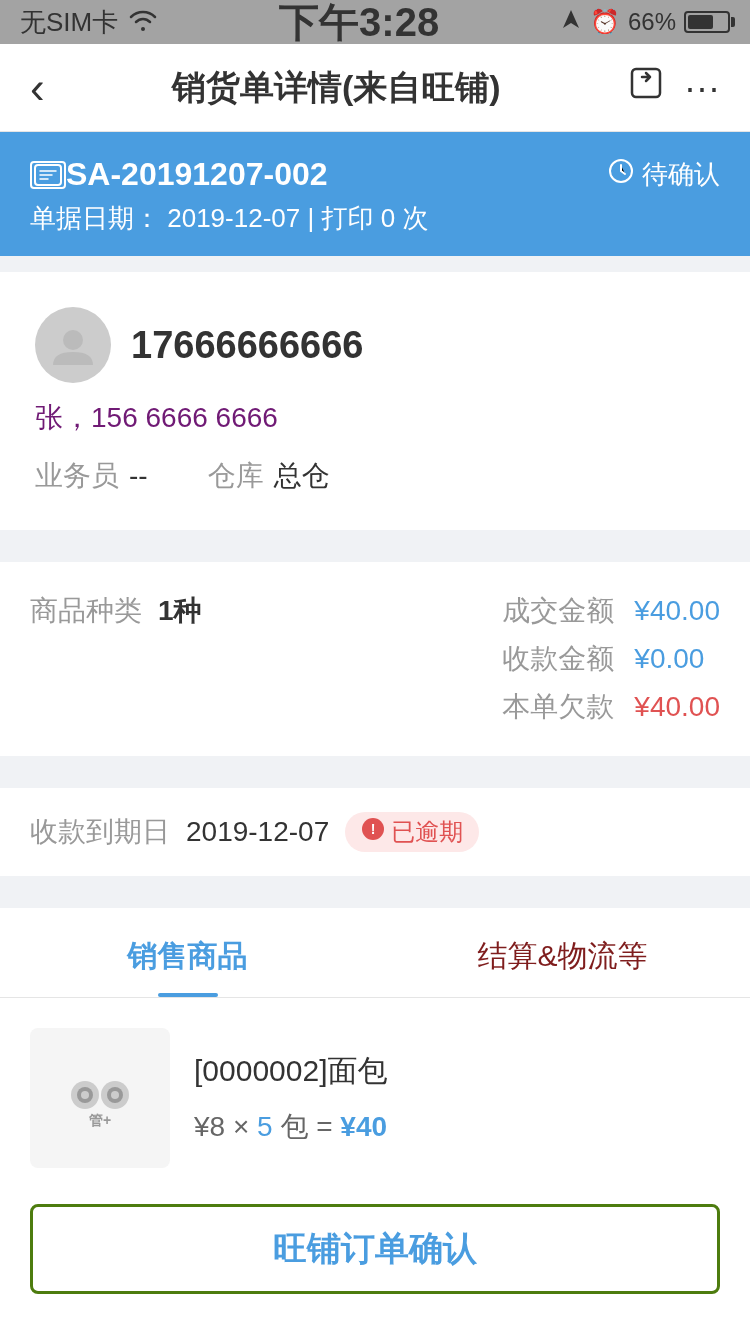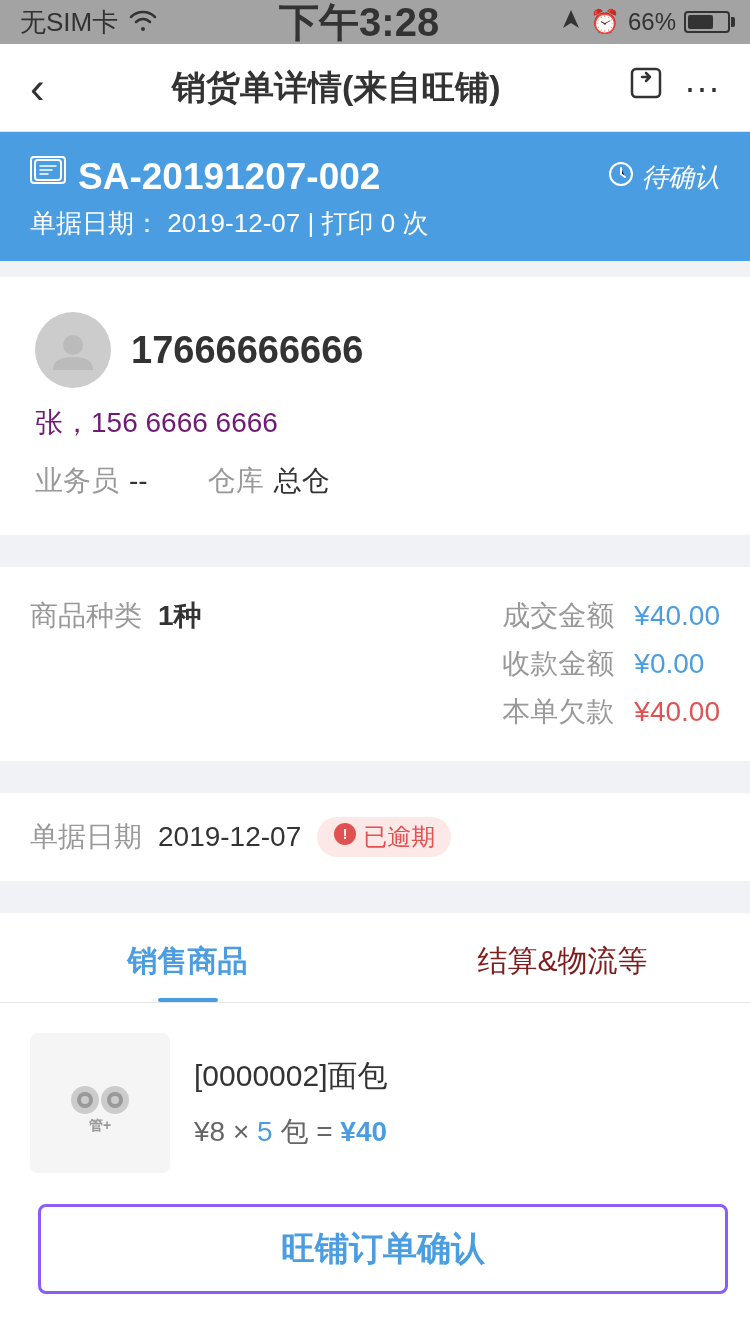--- a/index.html
+++ b/index.html
@@ -58,35 +58,34 @@
       padding: 24px 30px 20px;
       margin-bottom: 0;
     }
     .order-id-row {
       display: flex;
       justify-content: space-between;
       align-items: center;
       margin-bottom: 8px;
     }
     .order-id {
-      font-size: 37px;
+      font-size: 32px;
       font-weight: 700;
       color: #fff;
       display: flex;
-      align-items: flex-start;
-      gap: 12px;
+      align-items: center;
     }
     .order-id-icon {
       width: 36px; height: 28px; border: 2px solid #fff; border-radius: 4px;
       display: inline-flex; align-items: center; justify-content: center;
       font-size: 18px; color: #fff;
     }
     .order-status {
       display: flex; align-items: center; gap: 8px;
-      color: #fff; font-size: 26px; font-style: italic;
+      color: #fff; font-size: 26px;
     }
     .clock-icon { font-size: 26px; }
     .order-date {
       color: #fff;
       font-size: 26px;
     }
 
     
     .customer-section {
       background: #fff;
@@ -227,28 +226,28 @@
       position: fixed;
       bottom: 0;
       left: 0;
       width: 750px;
       background: #fff;
       padding: 20px 30px 40px;
     }
     .confirm-button {
       width: 100%;
       height: 90px;
-      border: 3px solid #8b5cf6;
+      border: 3px solid #4d7c0f;
       border-radius: 8px;
       background: #fff;
       color: #4a9de0;
       font-size: 34px;
       font-weight: 600;
       cursor: pointer;
-      display: flex; align-items: center; justify-content: center; margin-left: 8px;
+      display: flex; align-items: center; justify-content: center;
     }
 
     
     .separator {
       height: 16px;
       background: #f0f2f5;
     }
 
     
   </style>
@@ -374,21 +373,21 @@
     <div class="amount-row">
       <span class="amount-label">本单欠款</span>
       <span class="amount-value red">¥40.00</span>
     </div>
   </div>
 </div>
 
 <div class="separator"></div>
 
 <div class="due-section">
-  <span class="due-label">单据日期</span>
+  <span class="due-label">收款到期日</span>
   <span class="due-date">2019-12-07</span>
   <div class="overdue-badge">
     <span class="overdue-icon">
       <svg width="24" height="24" viewBox="0 0 24 24">
         <circle cx="12" cy="12" r="11" fill="#e05252"></circle>
         <text x="12" y="17" text-anchor="middle" fill="#fff" font-size="14" font-weight="bold">!</text>
       </svg>
     </span>
     <span>已逾期</span>
   </div>

